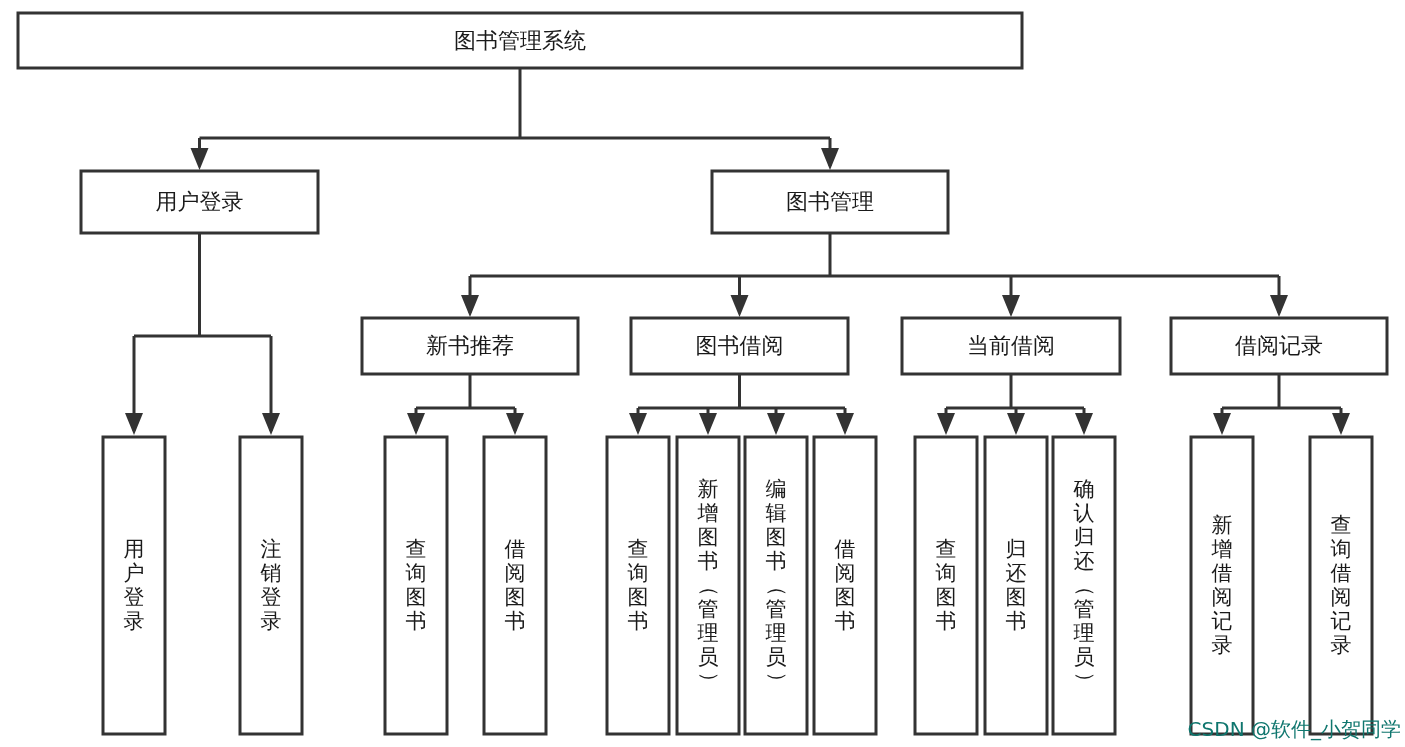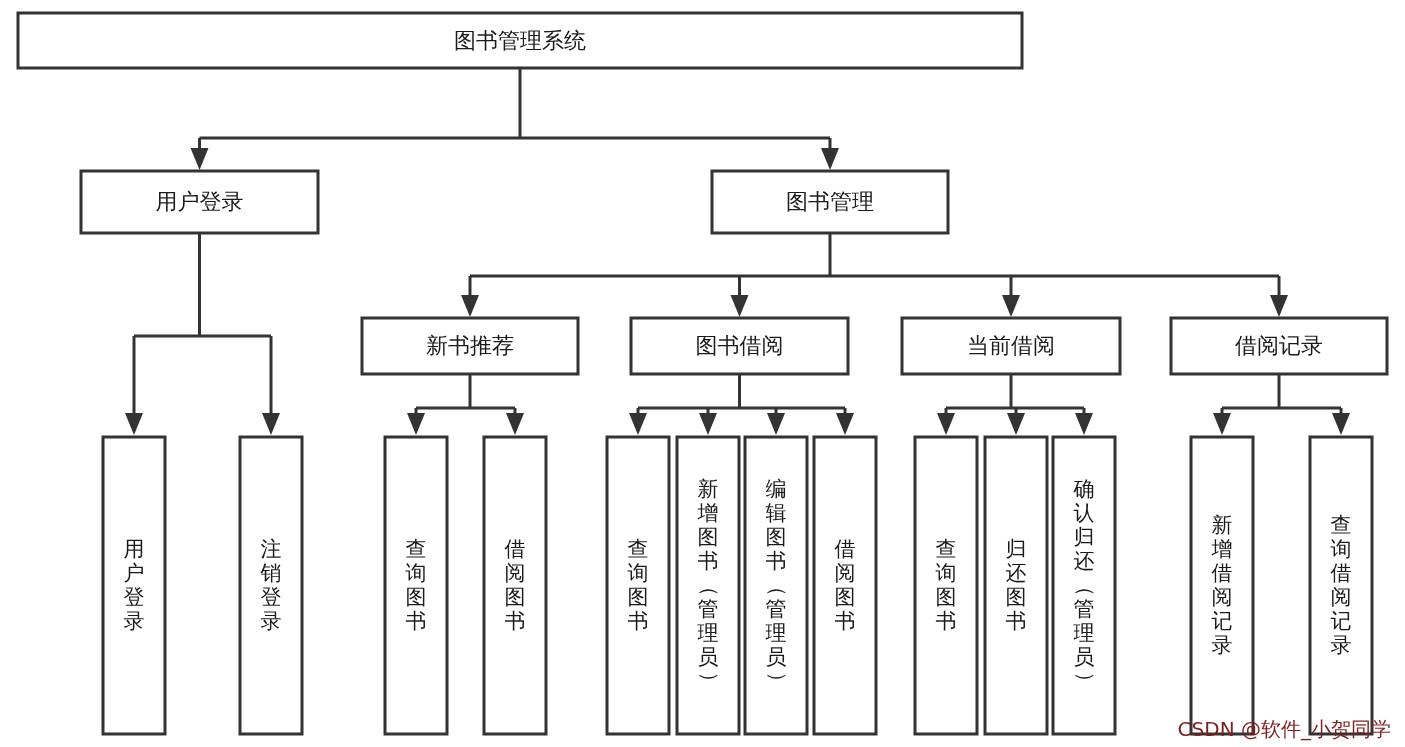--- a/index.html
+++ b/index.html
@@ -64,25 +64,25 @@
   .node-label-v .ch {
     display: block;
     width: 1em;
     height: 24px;
   }
   .node-label-v .ch.rot {
     transform: rotate(90deg);
   }
   .watermark {
     position: absolute;
-    right: 14px;
+    right: 4px;
     bottom: 4px;
     font-family: "DejaVu Sans", "Liberation Sans", sans-serif;
     font-size: 20px;
-    color: #7f1d1d;
+    color: #0f766e;
     white-space: nowrap;
     pointer-events: none;
   }
 </style>
 </head>
 <body>
 
 <div id="diagram-root">
 
   <svg id="tree-svg" viewBox="0 0 1405 747" xmlns="http://www.w3.org/2000/svg">

